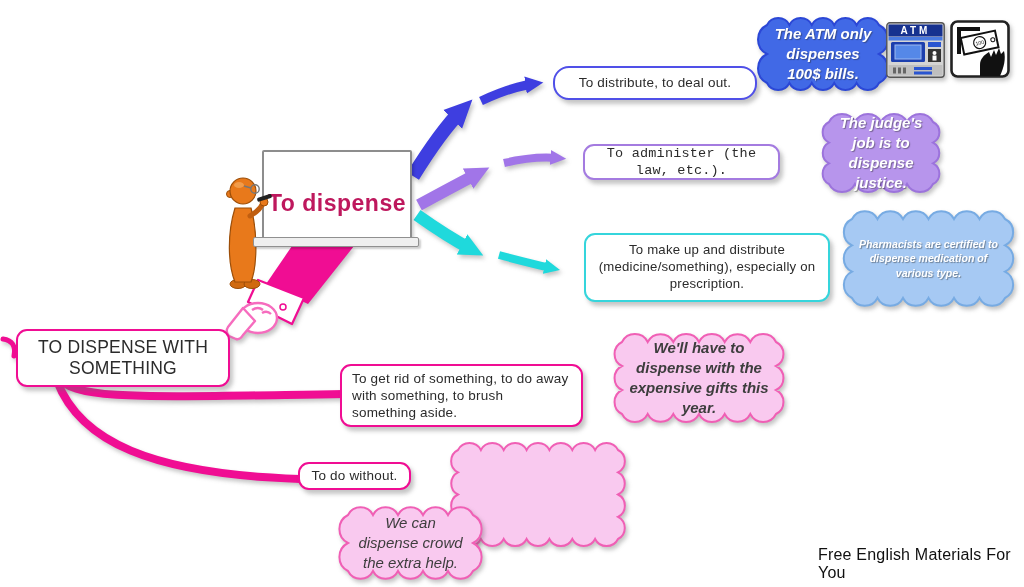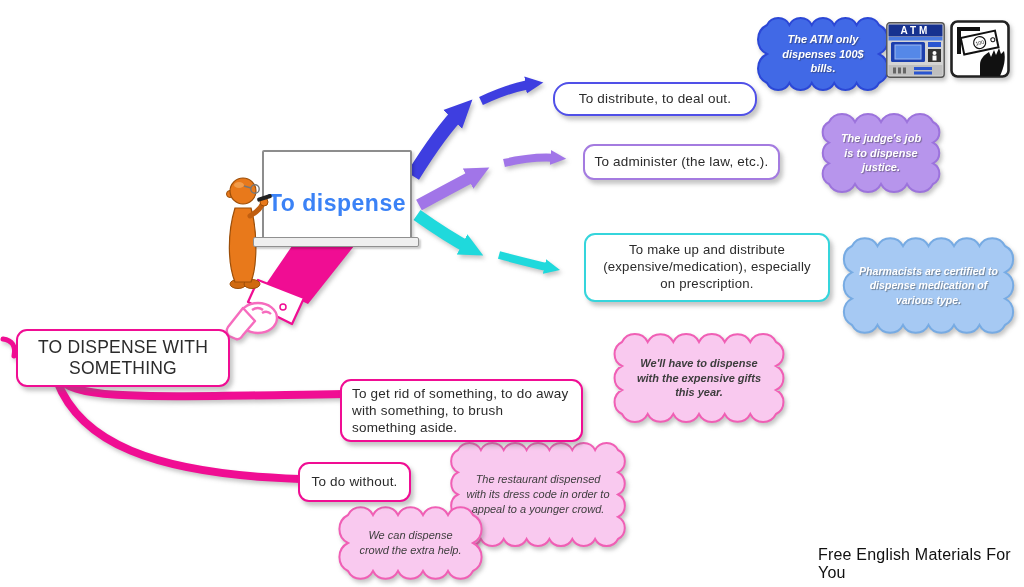--- a/index.html
+++ b/index.html
@@ -17,37 +17,37 @@
          box-shadow:2px 2px 3px rgba(0,0,0,.18);}
   #board-title{font-size:23px;font-weight:bold;letter-spacing:.5px;padding-top:14px;}
   #tray{left:253px;top:237px;width:164px;height:8px;background:#efefef;border:1.5px solid #909090;
         border-radius:2px;z-index:3;box-shadow:2px 2px 2px rgba(0,0,0,.2);}
 
   
   .defbox{background:#fff;border:2.5px solid #888;border-radius:11px;z-index:3;
           display:flex;align-items:center;justify-content:center;text-align:center;
           color:#2b2b2b;font-size:13.5px;letter-spacing:.2px;line-height:1.28;
           box-shadow:3px 4px 4px rgba(110,110,110,.40);box-sizing:border-box;padding:4px 8px;}
-  #node-distribute{left:553px;top:82px;width:204px;height:34px;border-radius:16px;}
-  #node-administer{left:583px;top:144px;width:197px;height:36px;}
+  #node-distribute{left:553px;top:66px;width:204px;height:34px;border-radius:16px;}
+  #node-administer{left:583px;top:144px;width:197px;height:36px;font-family:Liberation Mono, monospace;}
   #node-makeup{left:584px;top:233px;width:246px;height:69px;font-size:13.2px;}
   #node-dispense-with{left:16px;top:329px;width:214px;height:58px;font-size:17.5px;line-height:1.2;}
   #node-getrid{left:340px;top:364px;width:243px;height:63px;justify-content:flex-start;text-align:left;padding:4px 10px;}
-  #node-dowithout{left:298px;top:462px;width:113px;height:40px;}
+  #node-dowithout{left:298px;top:462px;width:113px;height:28px;}
 
   
   .cloud{z-index:2;display:flex;align-items:center;justify-content:center;text-align:center;
-         font-size:11px;line-height:1.35;box-sizing:border-box;padding:16px 16px;}
+         font-size:15px;line-height:1.35;box-sizing:border-box;padding:16px 16px;}
   .cloud-svg{position:absolute;left:0;top:0;width:100%;height:100%;overflow:visible;}
   .cloud span{position:relative;z-index:2;}
   .cloud.light{font-style:italic;font-weight:bold;color:#ffffff;text-shadow:1px 1px 1px rgba(40,40,40,.45);}
   .cloud.dark{font-style:italic;color:#3d3d3d;}
   #cloud-atm{left:758px;top:16px;width:130px;height:76px;}
   #cloud-judge{left:820px;top:113px;width:122px;height:80px;}
-  #cloud-pharma{left:843px;top:237px;width:171px;height:97px;font-size:10.6px;}
+  #cloud-pharma{left:843px;top:210px;width:171px;height:97px;font-size:10.6px;}
   #cloud-gifts{left:613px;top:333px;width:172px;height:90px;font-weight:bold;}
   #cloud-restaurant{left:449px;top:441px;width:178px;height:107px;}
   #cloud-extrahelp{left:339px;top:506px;width:143px;height:74px;}
 
   
   #icon-atm{left:886px;top:22px;width:59px;height:56px;z-index:2;}
   #icon-bill{left:950px;top:20px;width:60px;height:58px;z-index:2;}
   #figure{left:214px;top:172px;width:60px;height:120px;z-index:2;}
 
   #credit{left:818px;top:546px;font-size:16px;color:#101010;z-index:2;letter-spacing:.2px;}
@@ -96,21 +96,21 @@
       <g fill="#ffffff" stroke="#F66CBE" stroke-width="2.4" stroke-linejoin="round">
         <ellipse cx="258" cy="318" rx="19" ry="15"></ellipse>
         <path d="M 243 308 L 228 327 Q 225 332 229 336 L 236 339 Q 240 340 243 335 L 255 321 Z"></path>
         <path d="M 252 310 q 6 -4 11 0" fill="none"></path>
         <path d="M 262 313 q 5 -3 9 1" fill="none"></path>
       </g>
     </g>
   </svg>
 
   <div id="board" class="abs">
-    <div id="board-title" style="color: #3b82f6;">To dispense</div>
+    <div id="board-title" style="color: #be185d;">To dispense</div>
   </div>
   <div id="tray" class="abs"></div>
 
   <svg id="figure" class="abs" viewBox="0 0 60 120" xmlns="http://www.w3.org/2000/svg">
     <ellipse cx="24" cy="112" rx="8" ry="4.5" fill="#D06A10" stroke="#9C4E08"></ellipse>
     <ellipse cx="38" cy="112" rx="8" ry="4.5" fill="#D06A10" stroke="#9C4E08"></ellipse>
     <path d="M 21 36 C 13 62 14 93 21 110 L 37 110 C 44 92 43 57 37 36 Z" fill="#E8791B" stroke="#9C4E08" stroke-width="1.2"></path>
     <circle cx="16" cy="22" r="3.5" fill="#E8791B" stroke="#9C4E08"></circle>
     <circle cx="29" cy="19" r="13" fill="#E8791B" stroke="#9C4E08" stroke-width="1.2"></circle>
     <ellipse cx="25" cy="13" rx="5" ry="3" fill="#F2A558" opacity=".8"></ellipse>
@@ -121,26 +121,26 @@
     <rect x="43" y="24" width="15" height="4" rx="1.5" fill="#222" transform="rotate(-18 50 26)"></rect>
   </svg>
 
   <div id="node-distribute" class="abs defbox" style="border-color: rgb(80, 80, 232);">
     <span>To distribute, to deal out.</span>
   </div>
   <div id="node-administer" class="abs defbox" style="border-color: rgb(164, 123, 224);">
     <span>To administer (the law, etc.).</span>
   </div>
   <div id="node-makeup" class="abs defbox" style="border-color: rgb(53, 213, 220);">
-    <span>To make up and distribute (expensive/medication), especially on prescription.</span>
+    <span>To make up and distribute (medicine/something), especially on prescription.</span>
   </div>
   <div id="node-dispense-with" class="abs defbox" style="border-color: rgb(240, 13, 147); justify-content: center;">
     <span>TO DISPENSE WITH SOMETHING</span>
   </div>
-  <div id="node-getrid" class="abs defbox" style="border-color: rgb(240, 13, 147); margin-top: 15px;">
+  <div id="node-getrid" class="abs defbox" style="border-color: rgb(240, 13, 147);">
     <span>To get rid of something, to do away with something, to brush something aside.</span>
   </div>
   <div id="node-dowithout" class="abs defbox" style="border-color: rgb(240, 13, 147);">
     <span>To do without.</span>
   </div>
 
   <div id="cloud-atm" class="abs cloud light">
       <svg viewBox="0 0 130 76" class="cloud-svg shadowed">
         <path d="M 9 9 A 12.5 12.5 0 0 1 31.4 9 A 12.5 12.5 0 0 1 53.8 9 A 12.5 12.5 0 0 1 76.2 9 A 12.5 12.5 0 0 1 98.6 9 A 12.5 12.5 0 0 1 121.0 9 A 16.2 16.2 0 0 1 121.0 38.0 A 16.2 16.2 0 0 1 121.0 67.0 A 12.5 12.5 0 0 1 98.6 67.0 A 12.5 12.5 0 0 1 76.2 67.0 A 12.5 12.5 0 0 1 53.8 67.0 A 12.5 12.5 0 0 1 31.4 67.0 A 12.5 12.5 0 0 1 9.0 67.0 A 16.2 16.2 0 0 1 9 38.0 A 16.2 16.2 0 0 1 9 9.0 Z" fill="#4169E6" stroke="#2B47D6" stroke-width="2"></path>
       </svg>
@@ -161,21 +161,20 @@
   <div id="cloud-gifts" class="abs cloud dark">
       <svg viewBox="0 0 172 90" class="cloud-svg shadowed">
         <path d="M 9 9 A 14.4 14.4 0 0 1 34.7 9 A 14.4 14.4 0 0 1 60.3 9 A 14.4 14.4 0 0 1 86.0 9 A 14.4 14.4 0 0 1 111.7 9 A 14.4 14.4 0 0 1 137.3 9 A 14.4 14.4 0 0 1 163.0 9 A 13.4 13.4 0 0 1 163.0 33.0 A 13.4 13.4 0 0 1 163.0 57.0 A 13.4 13.4 0 0 1 163.0 81.0 A 14.4 14.4 0 0 1 137.3 81.0 A 14.4 14.4 0 0 1 111.7 81.0 A 14.4 14.4 0 0 1 86.0 81.0 A 14.4 14.4 0 0 1 60.3 81.0 A 14.4 14.4 0 0 1 34.7 81.0 A 14.4 14.4 0 0 1 9.0 81.0 A 13.4 13.4 0 0 1 9 57.0 A 13.4 13.4 0 0 1 9 33.0 A 13.4 13.4 0 0 1 9 9.0 Z" fill="#F9C9EF" stroke="#F05FB5" stroke-width="2"></path>
       </svg>
     <span>We'll have to dispense with the expensive gifts this year.</span>
   </div>
   <div id="cloud-restaurant" class="abs cloud dark">
       <svg viewBox="0 0 178 107" class="cloud-svg shadowed">
         <path d="M 9 9 A 12.8 12.8 0 0 1 31.9 9 A 12.8 12.8 0 0 1 54.7 9 A 12.8 12.8 0 0 1 77.6 9 A 12.8 12.8 0 0 1 100.4 9 A 12.8 12.8 0 0 1 123.3 9 A 12.8 12.8 0 0 1 146.1 9 A 12.8 12.8 0 0 1 169.0 9 A 12.5 12.5 0 0 1 169.0 31.3 A 12.5 12.5 0 0 1 169.0 53.5 A 12.5 12.5 0 0 1 169.0 75.8 A 12.5 12.5 0 0 1 169.0 98.0 A 12.8 12.8 0 0 1 146.1 98.0 A 12.8 12.8 0 0 1 123.3 98.0 A 12.8 12.8 0 0 1 100.4 98.0 A 12.8 12.8 0 0 1 77.6 98.0 A 12.8 12.8 0 0 1 54.7 98.0 A 12.8 12.8 0 0 1 31.9 98.0 A 12.8 12.8 0 0 1 9.0 98.0 A 12.5 12.5 0 0 1 9 75.8 A 12.5 12.5 0 0 1 9 53.5 A 12.5 12.5 0 0 1 9 31.3 A 12.5 12.5 0 0 1 9 9.0 Z" fill="#F9C9EF" stroke="#F05FB5" stroke-width="2"></path>
       </svg>
-    <span>The restaurant dispensed with its dress code in order to appeal to a younger crowd.</span>
   </div>
   <div id="cloud-extrahelp" class="abs cloud dark">
       <svg viewBox="0 0 143 74" class="cloud-svg shadowed">
         <path d="M 9 9 A 14.0 14.0 0 0 1 34.0 9 A 14.0 14.0 0 0 1 59.0 9 A 14.0 14.0 0 0 1 84.0 9 A 14.0 14.0 0 0 1 109.0 9 A 14.0 14.0 0 0 1 134.0 9 A 15.7 15.7 0 0 1 134.0 37.0 A 15.7 15.7 0 0 1 134.0 65.0 A 14.0 14.0 0 0 1 109.0 65.0 A 14.0 14.0 0 0 1 84.0 65.0 A 14.0 14.0 0 0 1 59.0 65.0 A 14.0 14.0 0 0 1 34.0 65.0 A 14.0 14.0 0 0 1 9.0 65.0 A 15.7 15.7 0 0 1 9 37.0 A 15.7 15.7 0 0 1 9 9.0 Z" fill="#F9C9EF" stroke="#F05FB5" stroke-width="2"></path>
       </svg>
     <span>We can dispense crowd the extra help.</span>
   </div>
 
   <svg id="icon-atm" class="abs shadowed" viewBox="0 0 59 56" xmlns="http://www.w3.org/2000/svg">
     <rect x="0.8" y="0.8" width="57.4" height="54.4" rx="3" fill="#d4d4d4" stroke="#555" stroke-width="1.4"></rect>

